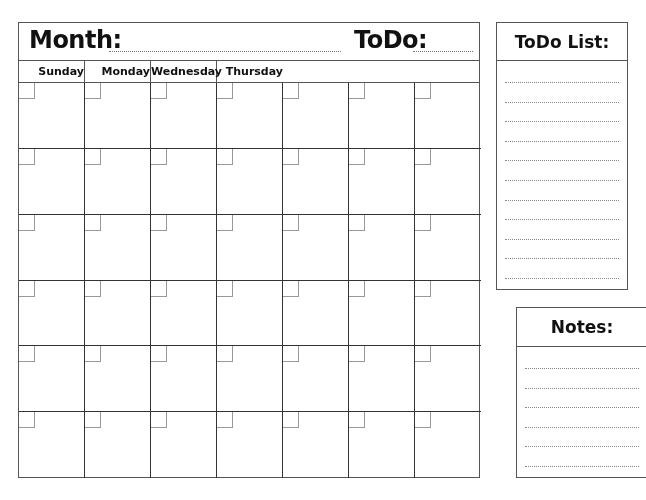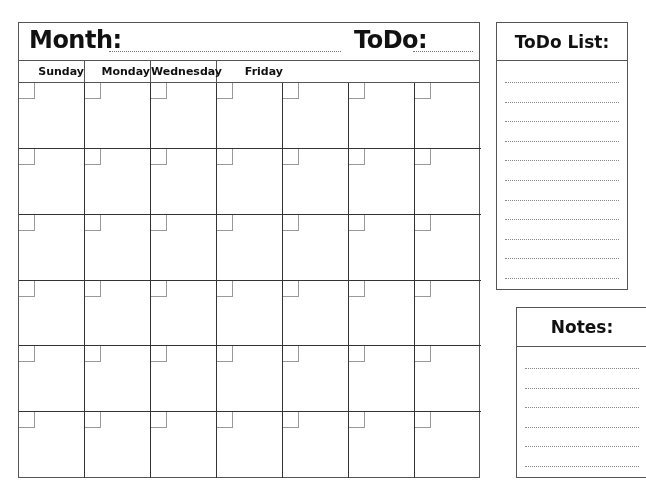--- a/index.html
+++ b/index.html
@@ -35,21 +35,21 @@
   <div class="titlebar">
     <span class="tlabel" style="left:10px;">Month:</span>
     <div class="dots" style="left:90px; width:232px; top:28px;"></div>
     <span class="tlabel" style="left:335px;">ToDo:</span>
     <div class="dots" style="left:394px; width:60px; top:28px;"></div>
   </div>
   <div class="dayhead" id="dayhead">
       <div>Sunday</div>
       <div>Monday</div>
       <div>Wednesday</div>
-      <div>Friday</div>
+      <div>Thursday</div>
     </div>
   <div class="grid" id="grid">
       <div class="cell">
         <div class="num"></div>
       </div>
       <div class="cell">
         <div class="num"></div>
       </div>
       <div class="cell">
         <div class="num"></div>

